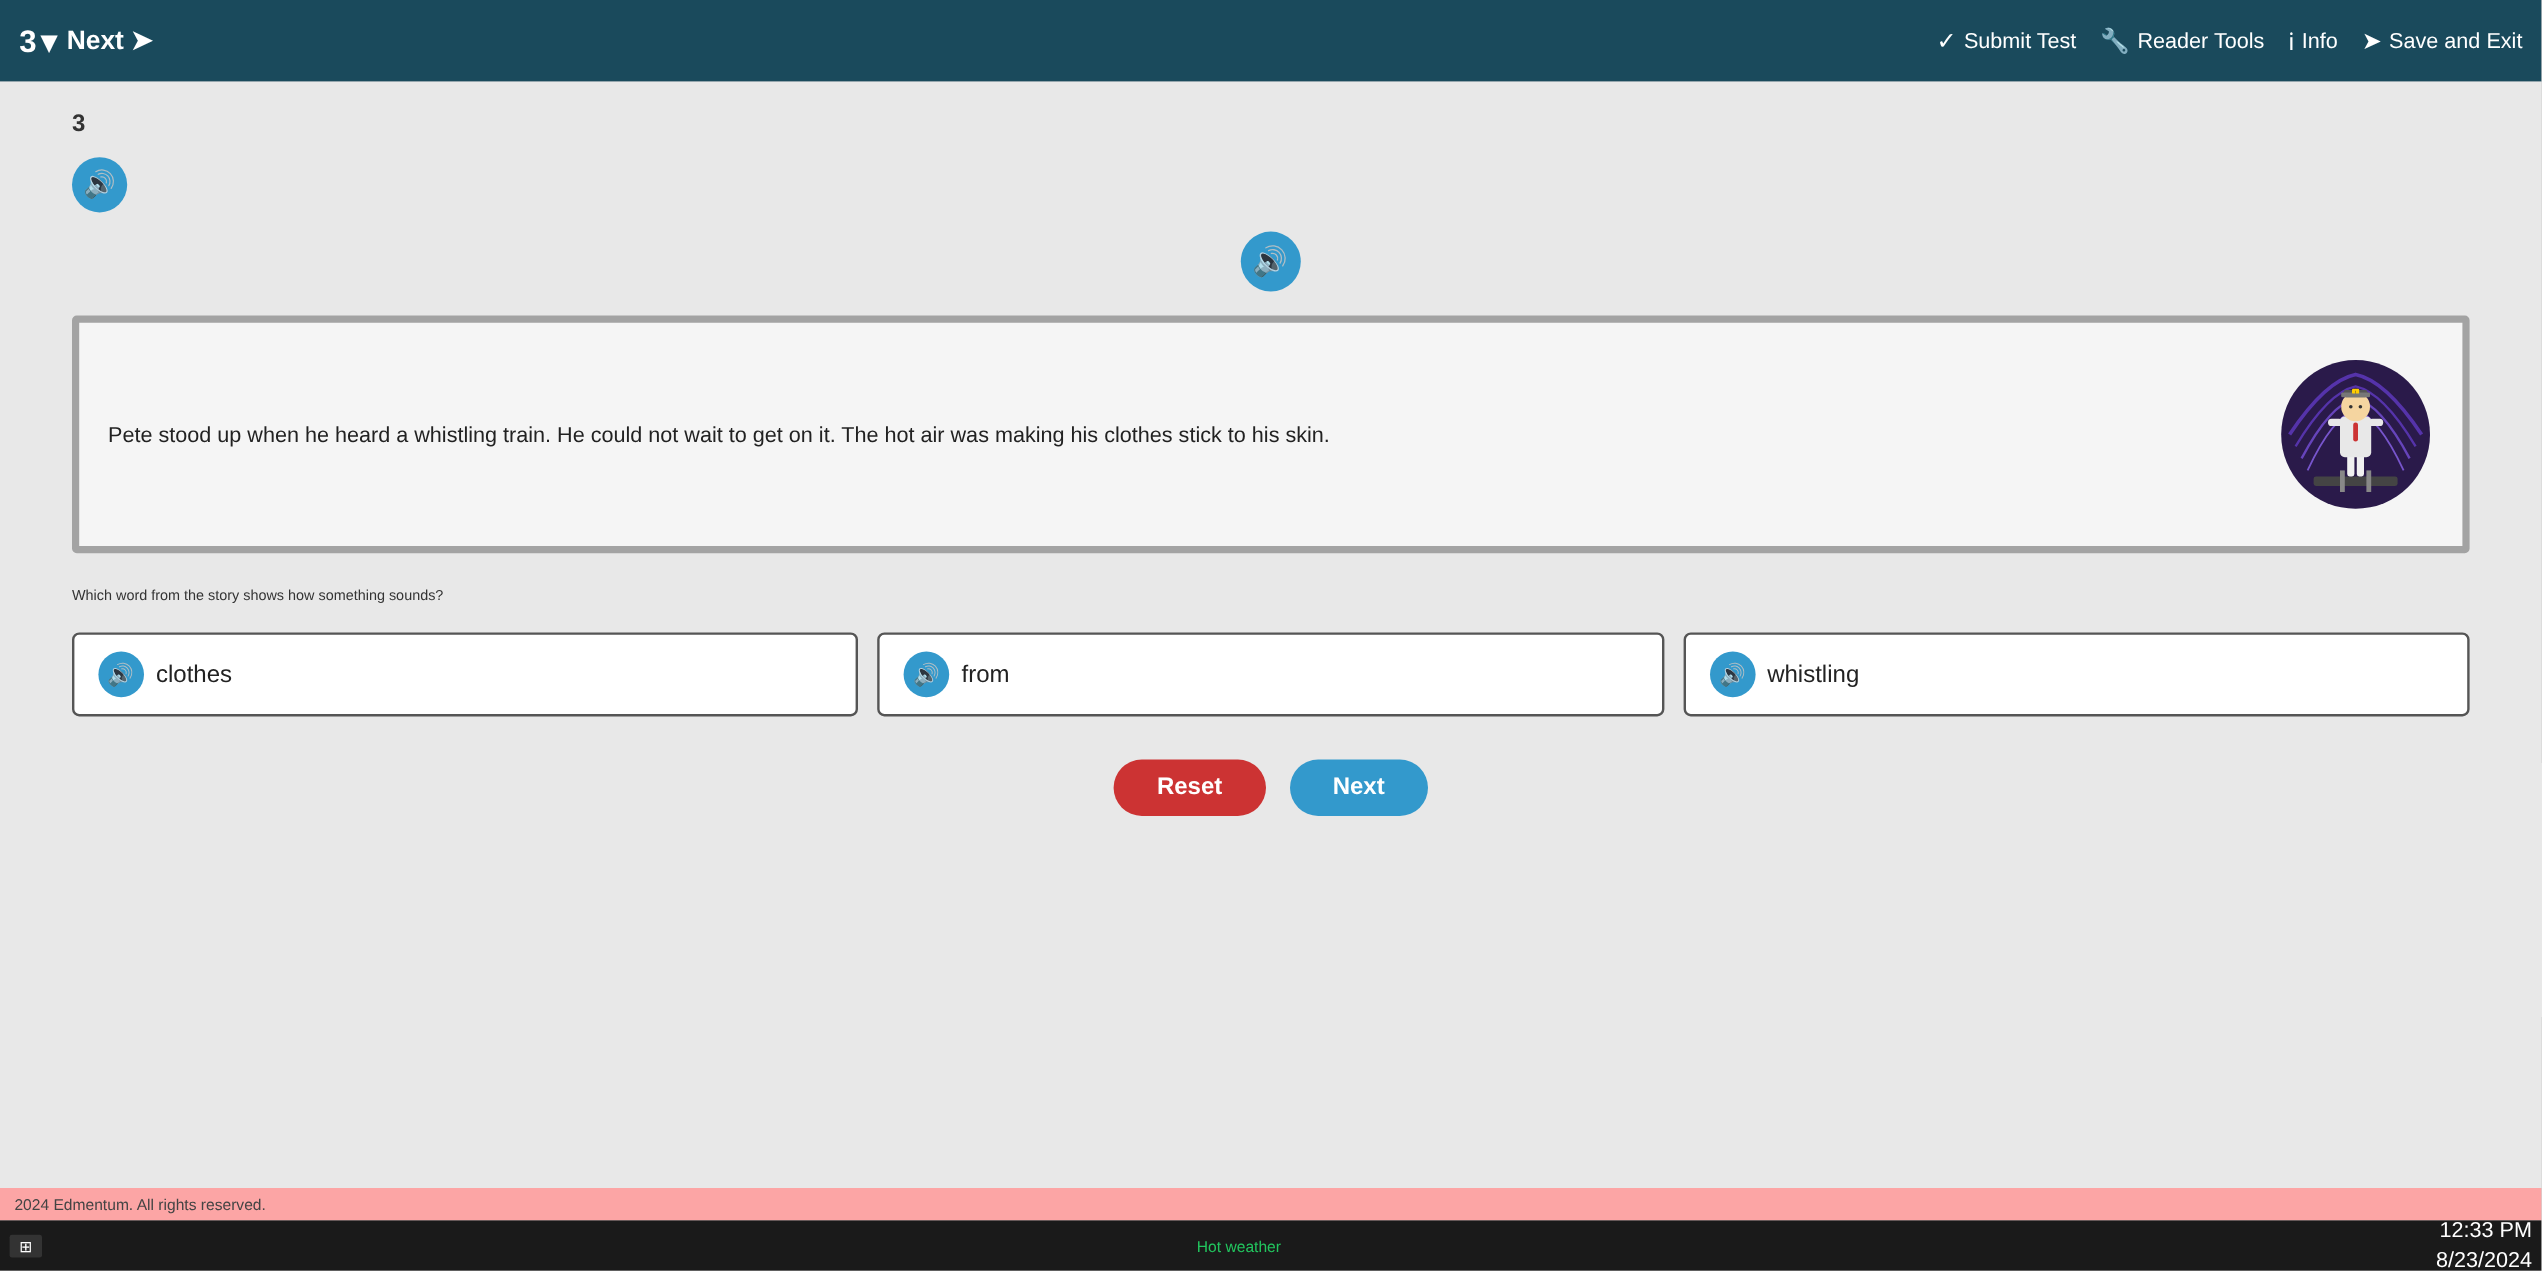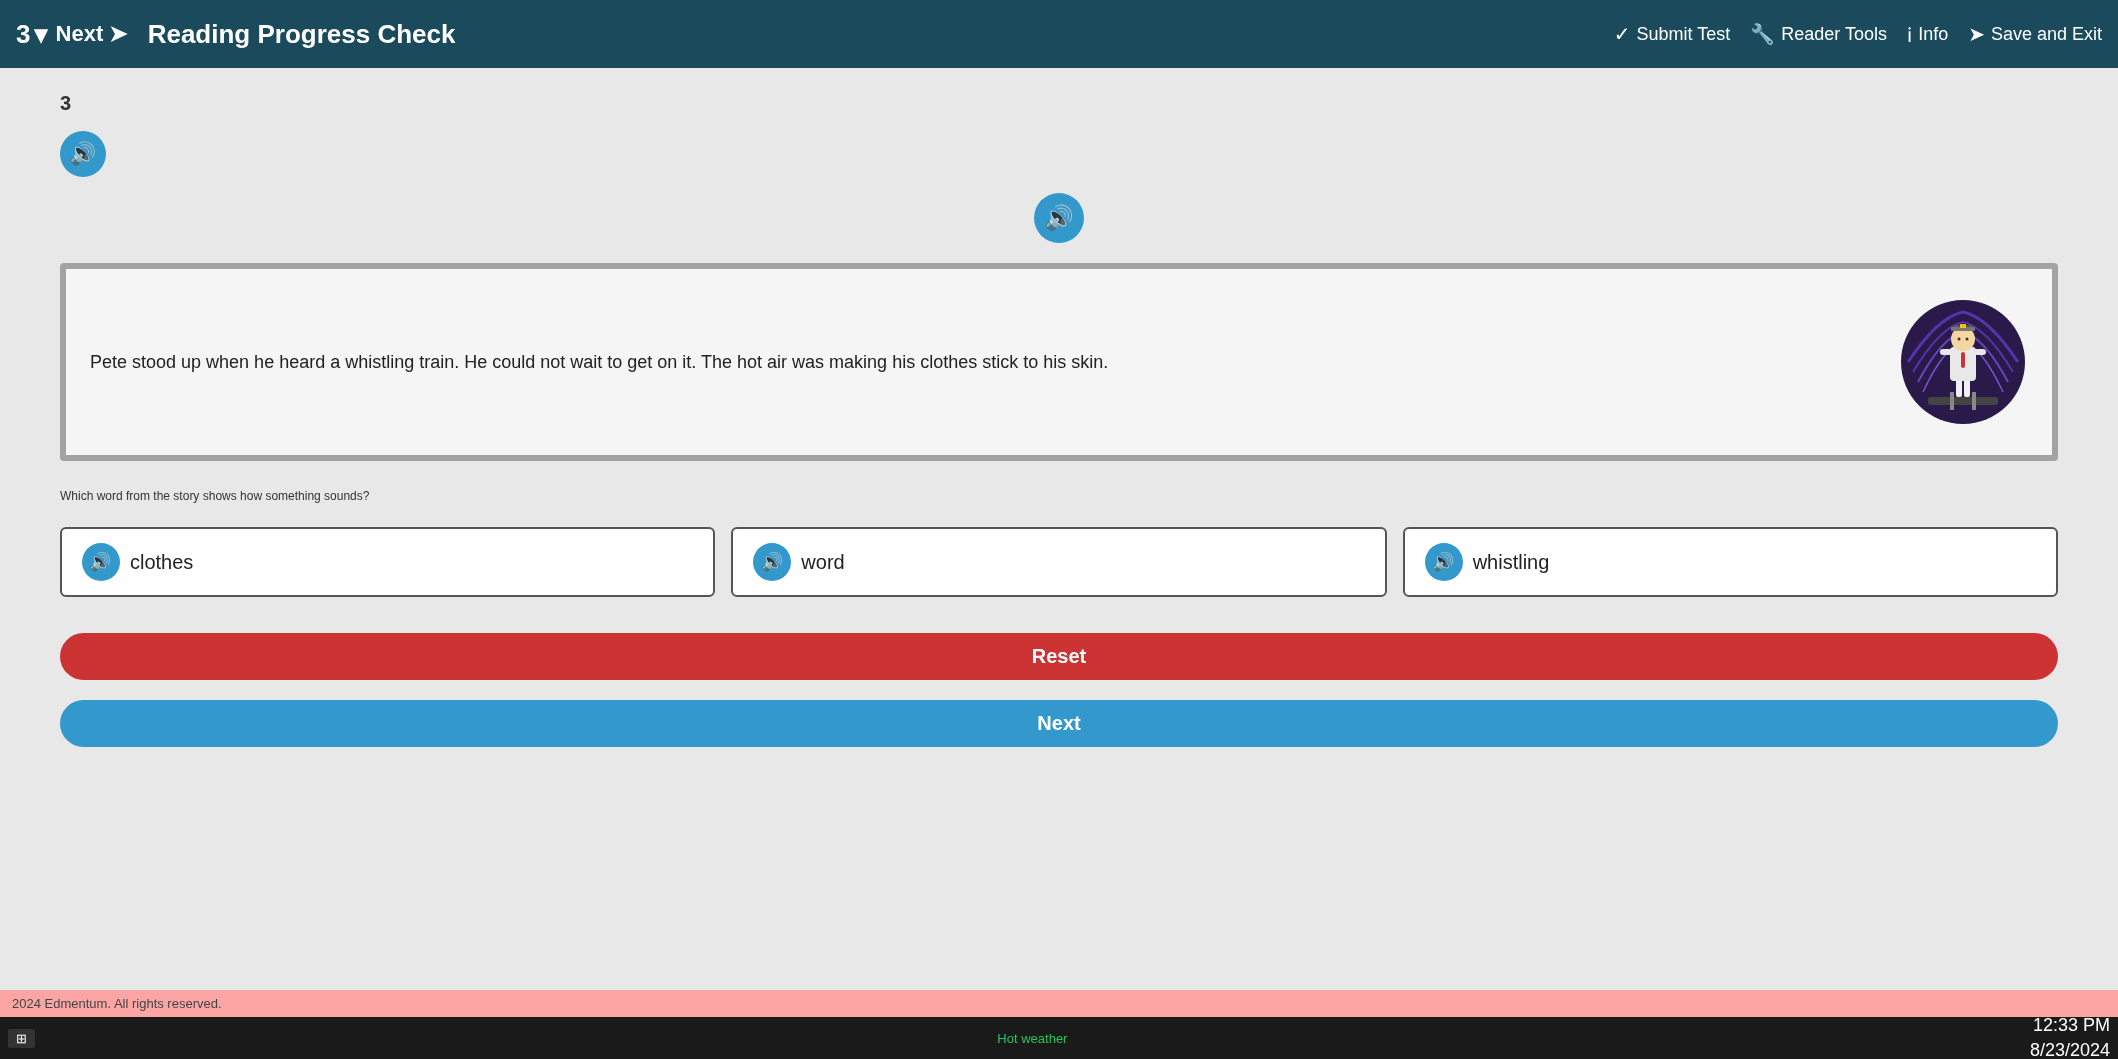--- a/index.html
+++ b/index.html
@@ -194,21 +194,20 @@
       font-size: 18px;
       flex-shrink: 0;
     }
 
     
     .bottom-buttons {
       display: flex;
       justify-content: center;
       gap: 20px;
       margin-top: 8px;
-      flex-direction: column;
     }
     .reset-button {
       background: #cc3333;
       color: white;
       border: none;
       border-radius: 30px;
       padding: 12px 36px;
       font-size: 20px;
       font-weight: bold;
       cursor: pointer;
@@ -257,21 +256,20 @@
 <div class="topbar">
   <div class="topbar-left">
     <div class="question-num">
       <span>3</span>
       <span>▾</span>
     </div>
     <button class="next-btn-top">
       <span>Next</span>
       <span>➤</span>
     </button>
-    <span class="page-title">Reading Progress Check</span>
   </div>
   <div class="topbar-right">
     <button class="topbar-btn submit-btn">
       <span class="icon">✓</span>
       <span>Submit Test</span>
     </button>
     <button class="topbar-btn">
       <span class="icon">🔧</span>
       <span>Reader Tools</span>
     </button>
@@ -346,21 +344,21 @@
     <div class="answer-option">
       <button class="audio-small">
         <span>🔊</span>
       </button>
       <span>clothes</span>
     </div>
     <div class="answer-option">
       <button class="audio-small">
         <span>🔊</span>
       </button>
-      <span>word</span>
+      <span>from</span>
     </div>
     <div class="answer-option">
       <button class="audio-small">
         <span>🔊</span>
       </button>
       <span>whistling</span>
     </div>
   </div>
 
   <div class="bottom-buttons">

